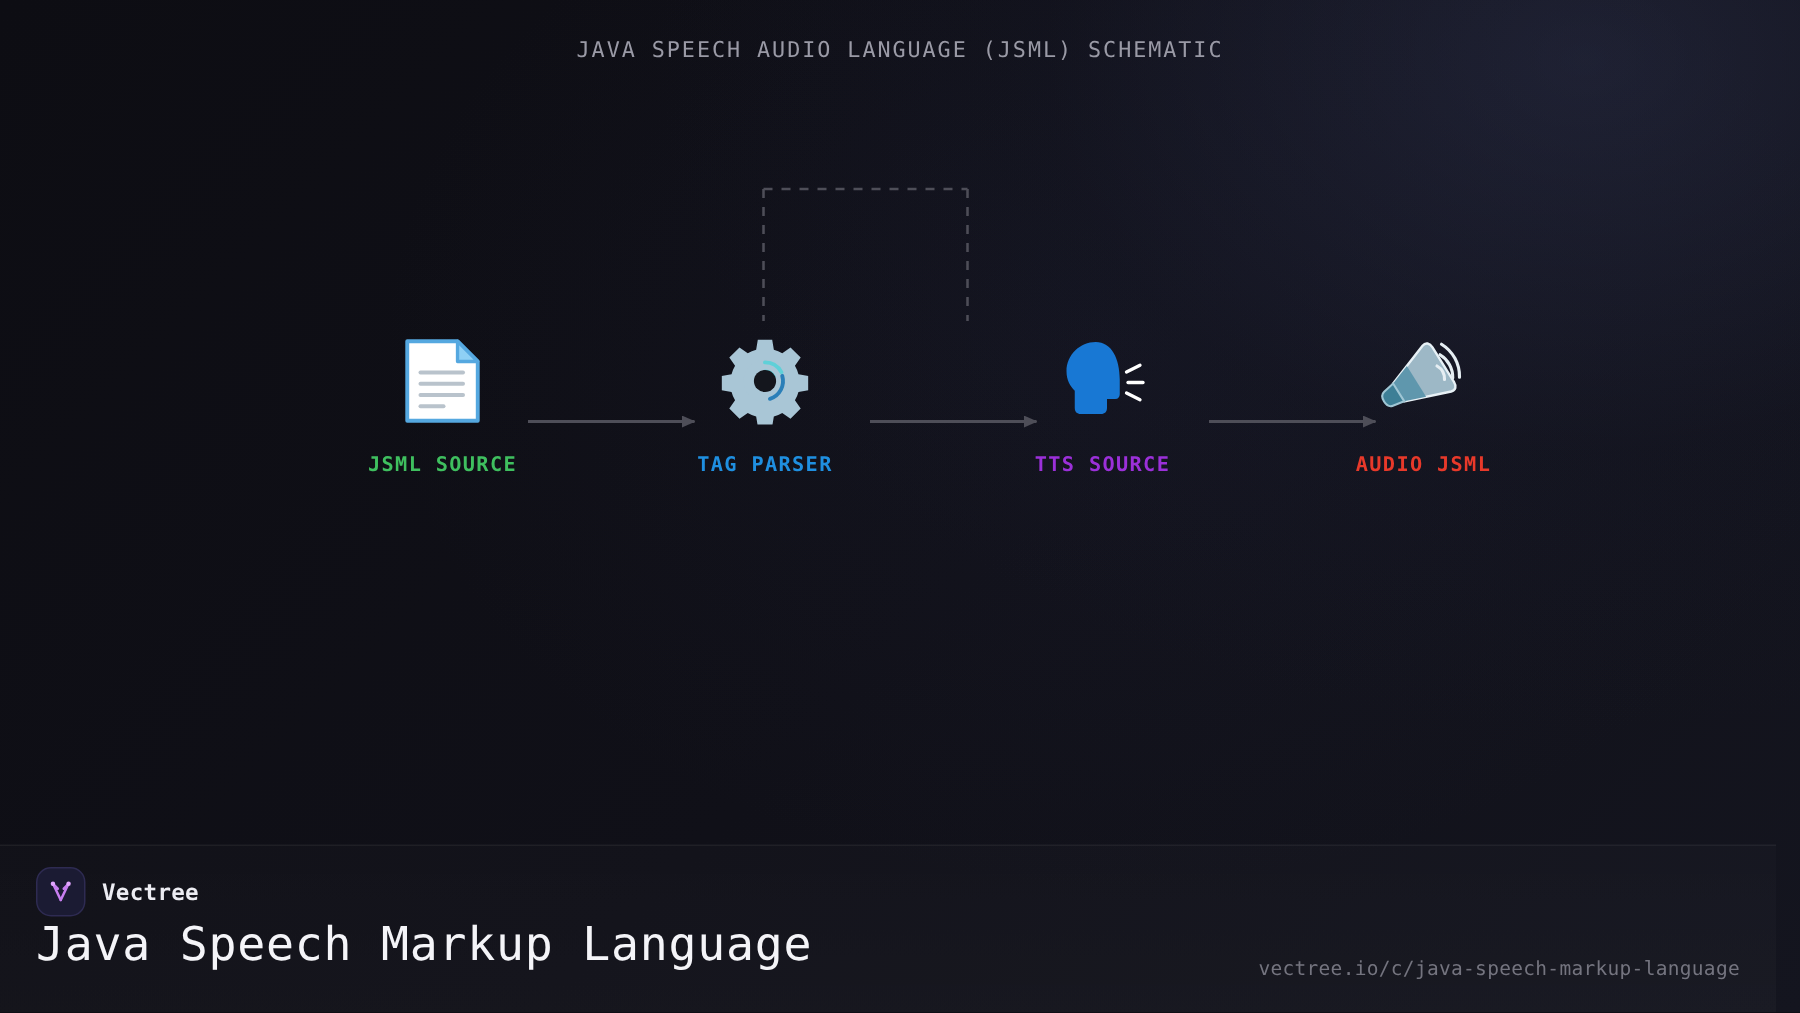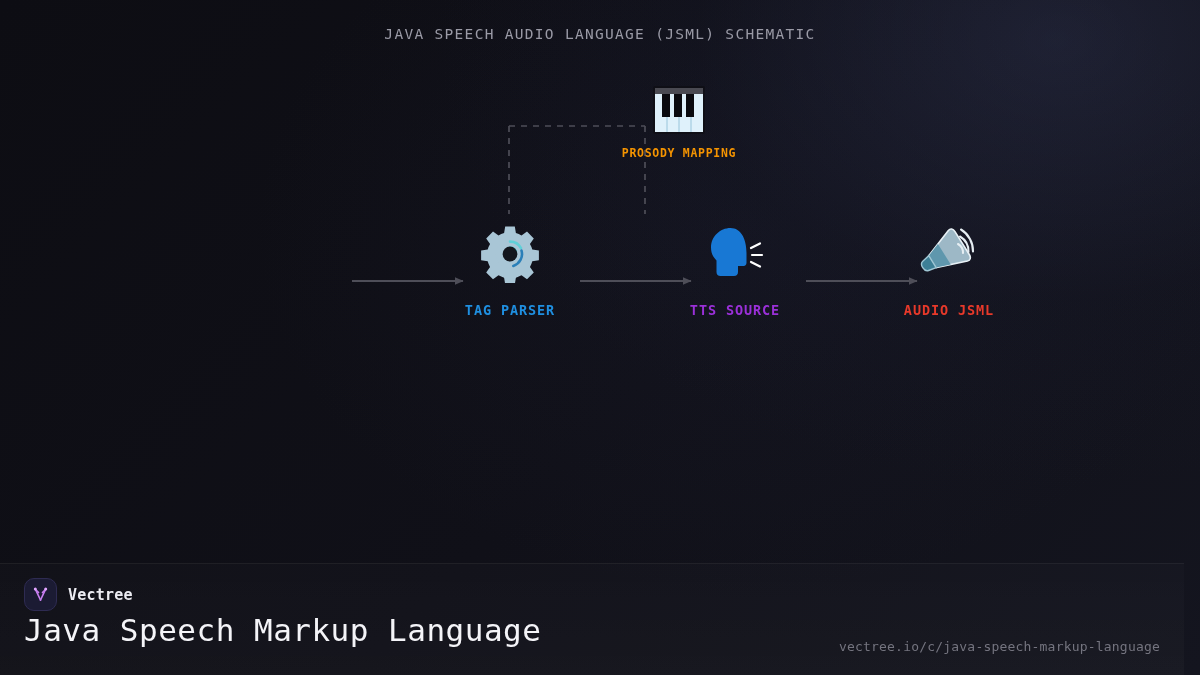--- a/index.html
+++ b/index.html
@@ -191,20 +191,35 @@
       <line x1="352" y1="281" x2="463" y2="281" stroke="#4e4e58" stroke-width="2" marker-end="url(#arrowhead)"></line>
     </g>
     <g>
       <line x1="580" y1="281" x2="691" y2="281" stroke="#4e4e58" stroke-width="2" marker-end="url(#arrowhead)"></line>
     </g>
     <g>
       <line x1="806" y1="281" x2="917" y2="281" stroke="#4e4e58" stroke-width="2" marker-end="url(#arrowhead)"></line>
     </g>
   </svg>
 
+  <div class="node" style="left:295px; top:224px;">
+    <div class="node-icon">
+      <svg width="52" height="58" viewBox="0 0 52 58">
+        <path d="M2.5,2.5 H36 L49.5,16 V55.5 H2.5 Z" fill="#ffffff" stroke="#55a8e0" stroke-width="2.6" stroke-linejoin="round"></path>
+        <path d="M36,2.5 L36,16 L49.5,16 Z" fill="#8fd0f5" stroke="#55a8e0" stroke-width="2.2" stroke-linejoin="round"></path>
+        <g fill="#b9c3cc">
+          <rect x="10" y="22" width="31" height="2.6" rx="1.3"></rect>
+          <rect x="10" y="29.5" width="31" height="2.6" rx="1.3"></rect>
+          <rect x="10" y="37" width="31" height="2.6" rx="1.3"></rect>
+          <rect x="10" y="44.5" width="18" height="2.6" rx="1.3"></rect>
+        </g>
+      </svg>
+    </div>
+    <div class="node-label" style="color: rgb(63, 191, 95);">JSML SOURCE</div>
+  </div>
 
   <div class="node" style="left:510px; top:224px;">
     <div class="node-icon">
       <svg width="58" height="58" viewBox="0 0 58 58">
         <path fill="#a9c6d6" d="M24.2,1.5 h9.6 l1.1,6.6 a21.8,21.8 0 0 1 5.6,2.35 l5.5,-3.85 l6.8,6.8 l-3.85,5.5 a21.8,21.8 0 0 1 2.35,5.6 l6.6,1.1 v9.6 l-6.6,1.1 a21.8,21.8 0 0 1 -2.35,5.6 l3.85,5.5 l-6.8,6.8 l-5.5,-3.85 a21.8,21.8 0 0 1 -5.6,2.35 l-1.1,6.6 h-9.6 l-1.1,-6.6 a21.8,21.8 0 0 1 -5.6,-2.35 l-5.5,3.85 l-6.8,-6.8 l3.85,-5.5 a21.8,21.8 0 0 1 -2.35,-5.6 l-6.6,-1.1 v-9.6 l6.6,-1.1 a21.8,21.8 0 0 1 2.35,-5.6 l-3.85,-5.5 l6.8,-6.8 l5.5,3.85 a21.8,21.8 0 0 1 5.6,-2.35 z"></path>
         <circle cx="29" cy="29" r="14.2" fill="#a9c6d6"></circle>
         <path d="M29,16.6 a12.4,12.4 0 0 1 11,6.6" stroke="#5fd0d8" stroke-width="2.6" fill="none" stroke-linecap="round"></path>
         <path d="M40.5,25.6 a12.4,12.4 0 0 1 -8.2,15.3" stroke="#2a7fb8" stroke-width="2.6" fill="none" stroke-linecap="round"></path>
         <path d="M29,22.4 a6.8,6.8 0 0 1 6,3.6" stroke="#5fd0d8" stroke-width="2.2" fill="none" stroke-linecap="round"></path>
         <circle cx="29" cy="29" r="7.4" fill="#14161d"></circle>
@@ -238,40 +253,20 @@
         <g stroke="#e6eef3" stroke-width="2.1" fill="none" stroke-linecap="round">
           <path d="M40,19 a10,10 0 0 1 5,9"></path>
           <path d="M42,11.5 a17.5,17.5 0 0 1 8.5,15.5"></path>
           <path d="M43,4.5 a25,25 0 0 1 12,22"></path>
         </g>
       </svg>
     </div>
     <div class="node-label" style="color: rgb(232, 57, 42);">AUDIO JSML</div>
   </div>
 
-  <div class="branch-node" style="left:679px; top:82px;">
-    <div class="branch-icon">
-      <svg width="52" height="48" viewBox="0 0 52 48">
-        <rect x="0" y="0" width="52" height="48" rx="2" fill="#0f0f16"></rect>
-        <rect x="2" y="2" width="48" height="6" fill="#4a4a52"></rect>
-        <rect x="2" y="8" width="48" height="38" fill="#dff1fb"></rect>
-        <g stroke="#9fc8de" stroke-width="1.1">
-          <line x1="14" y1="8" x2="14" y2="46"></line>
-          <line x1="26" y1="8" x2="26" y2="46"></line>
-          <line x1="38" y1="8" x2="38" y2="46"></line>
-        </g>
-        <g fill="#0a0a0f">
-          <rect x="9" y="8" width="8" height="23"></rect>
-          <rect x="21" y="8" width="8" height="23"></rect>
-          <rect x="33" y="8" width="8" height="23"></rect>
-        </g>
-      </svg>
-    </div>
-    <div class="branch-label" style="color: rgb(245, 148, 0);">PROSODY MAPPING</div>
-  </div>
 
 </div>
 
 <div class="footer">
 
   <div class="brand-row">
     <div class="brand-logo">
       <svg width="21" height="21" viewBox="0 0 21 21">
         <g stroke="#c77ef0" stroke-width="1.7" fill="none" stroke-linecap="round">
           <line x1="5.5" y1="5.5" x2="10.5" y2="16"></line>

